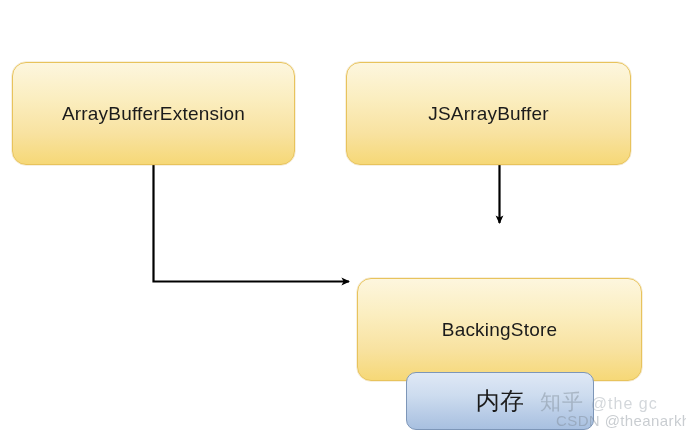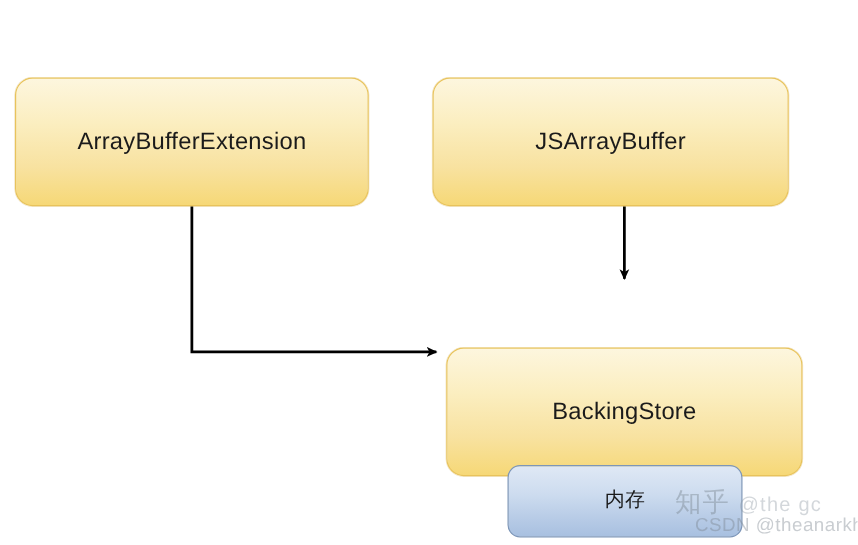--- a/index.html
+++ b/index.html
@@ -39,21 +39,21 @@
     border-radius: 10px;
   }
   .node-label {
     font-size: 19px;
     color: #1b1b1b;
     letter-spacing: 0.2px;
     line-height: 1;
     white-space: nowrap;
   }
   .node-label-cjk {
-    font-size: 16px;
+    font-size: 24px;
     color: #1b1b1b;
   }
   
   #node-abe   { left: 12px;  top: 62px;  width: 283px; height: 103px; }
   #node-jsab  { left: 346px; top: 62px;  width: 285px; height: 103px; }
   #node-bs    { left: 357px; top: 231px; width: 285px; height: 103px; margin-top: 47px; }
   #node-mem   { left: 406px; top: 372px; width: 188px; height: 58px; }
 
   
   .watermark {

